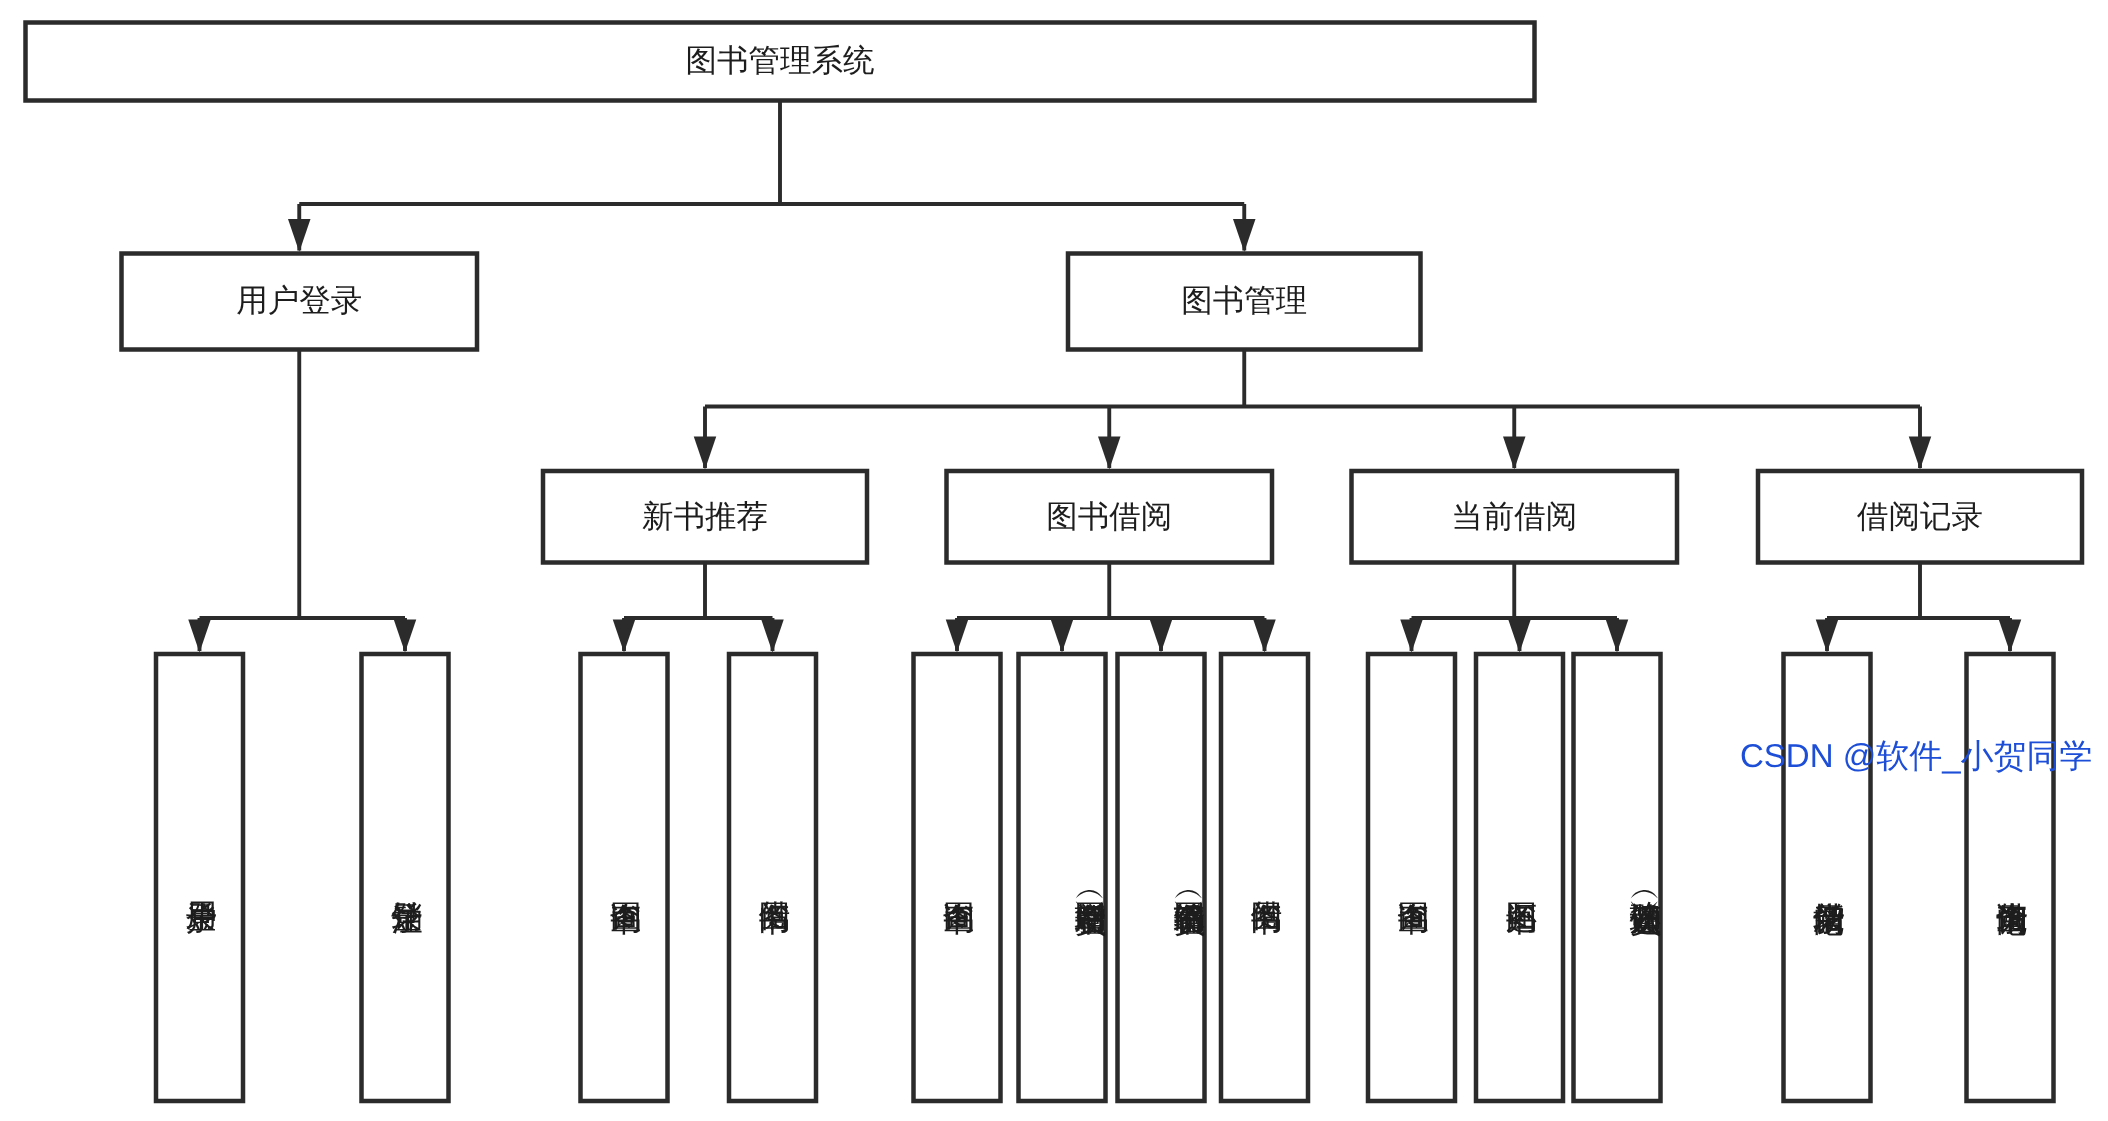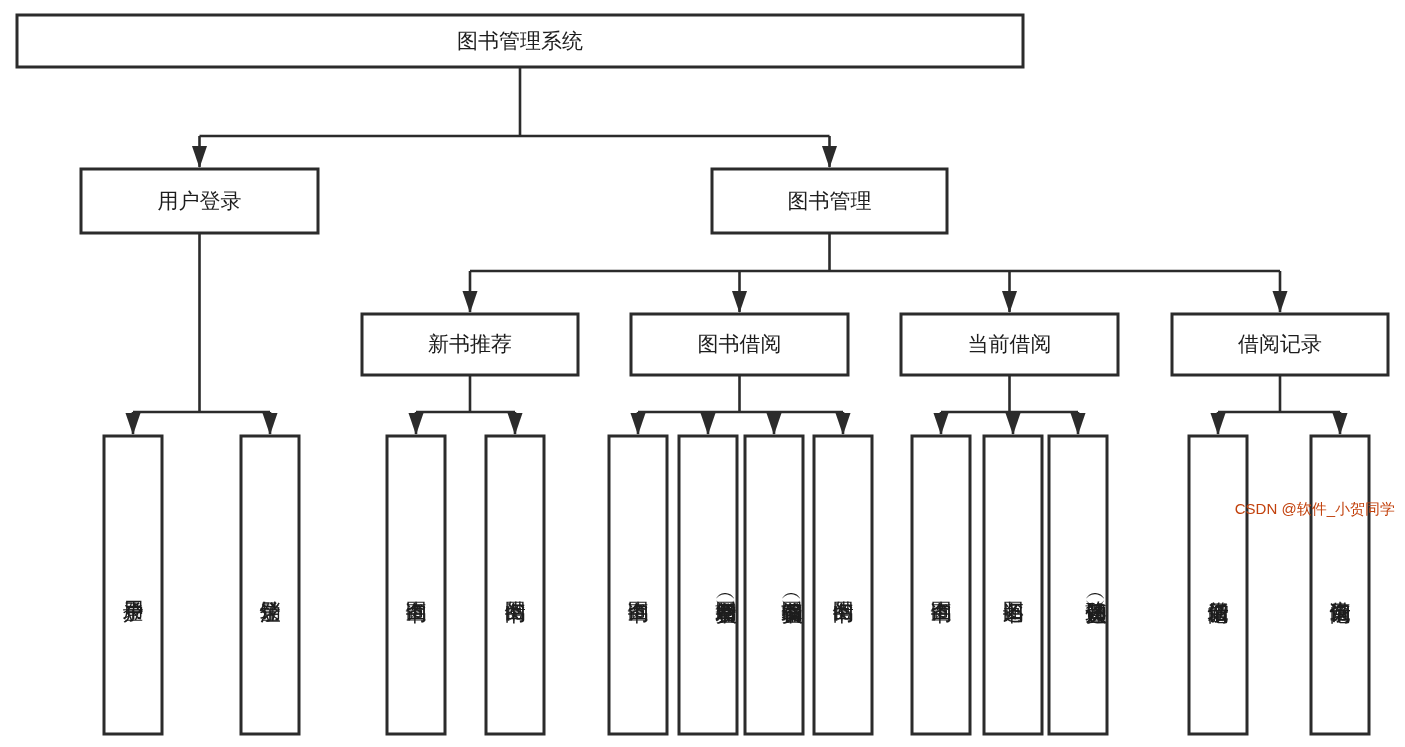--- a/index.html
+++ b/index.html
@@ -58,22 +58,22 @@
     pointer-events: none;
   }
   .leaf-label-wrap.top-aligned {
     align-items: flex-start;
   }
   .watermark {
     position: absolute;
     right: 10px;
     bottom: 5px;
     font-family: "Liberation Sans", "DejaVu Sans", sans-serif;
-    font-size: 15px;
-    color: #c2410c;
+    font-size: 22px;
+    color: #1d4ed8;
     white-space: nowrap;
   }
 </style>
 </head>
 <body>
 
 <div id="diagram-root">
   <svg id="chart-svg" width="1405" height="747" viewBox="0 0 1405 747" xmlns="http://www.w3.org/2000/svg">
       <g>
         <rect x="17" y="15" width="1006" height="52" rx="0" class="node-box"></rect>

